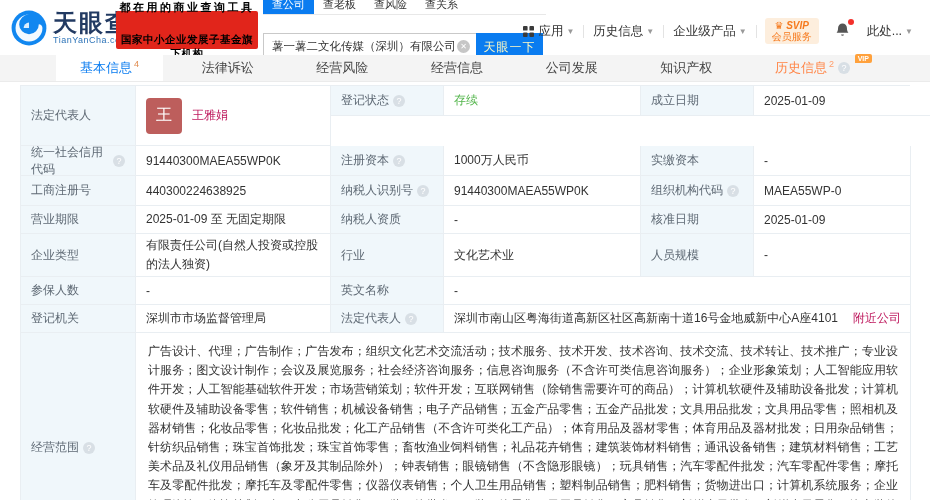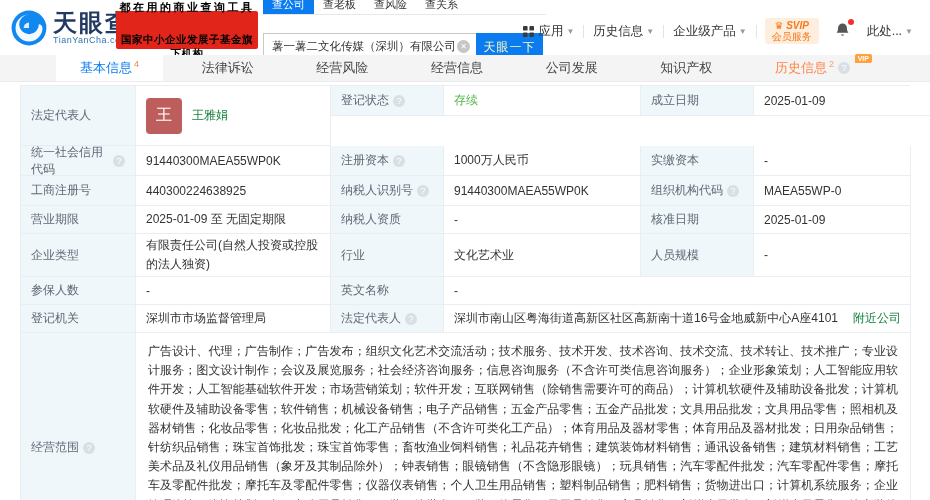--- a/index.html
+++ b/index.html
@@ -53,21 +53,21 @@
   .trow { display:flex; }
   .cell { border-right:1px solid #e9eef2; border-bottom:1px solid #e9eef2; display:flex; align-items:center; padding:0 10px; color:#333; overflow:hidden; }
   .cell.label { background:#f0f7fb; color:#5f6a75; }
   .w1{width:115px;flex:none} .w2{width:195px;flex:none} .w3{width:113px;flex:none}
   .w4{width:197px;flex:none} .w5{width:113px;flex:none} .w6{width:157px;flex:none}
   .w456{width:467px;flex:none} .w23456{width:775px;flex:none}
   .h60{height:60px} .h30{height:30px} .h28{height:28px} .h43{height:43px}
   .subcol { display:flex; }
   .subrow { display:flex; }
   .avatar { width:36px; height:36px; border-radius:4px; background:#bd5e5c; color:#fff; font-size:16px; display:flex; align-items:center; justify-content:center; margin-right:10px; flex:none; }
-  .link { color:#15803d; text-decoration:none; cursor:pointer; }
+  .link { color:#be185d; text-decoration:none; cursor:pointer; }
   .green { color:#52b54a; }
   .score-cell { padding:0 4px 0 8px; }
   .score-num { color:#2a7de1; white-space:nowrap; margin-right:2px; }
   .score-n { font-size:27px; font-weight:bold; }
   .score-u { font-size:11px; }
   .wrap2 { white-space:normal; line-height:19px; padding-top:4px; padding-bottom:4px; }
   .addr-cell { white-space:nowrap; }
   .addr-cell .link { margin-left:15px; }
   .scope-row .cell.label { justify-content:flex-start; }
   .scope-text { display:block; padding:9px 12px; line-height:19.2px; color:#333; text-align:justify; align-items:flex-start; }

